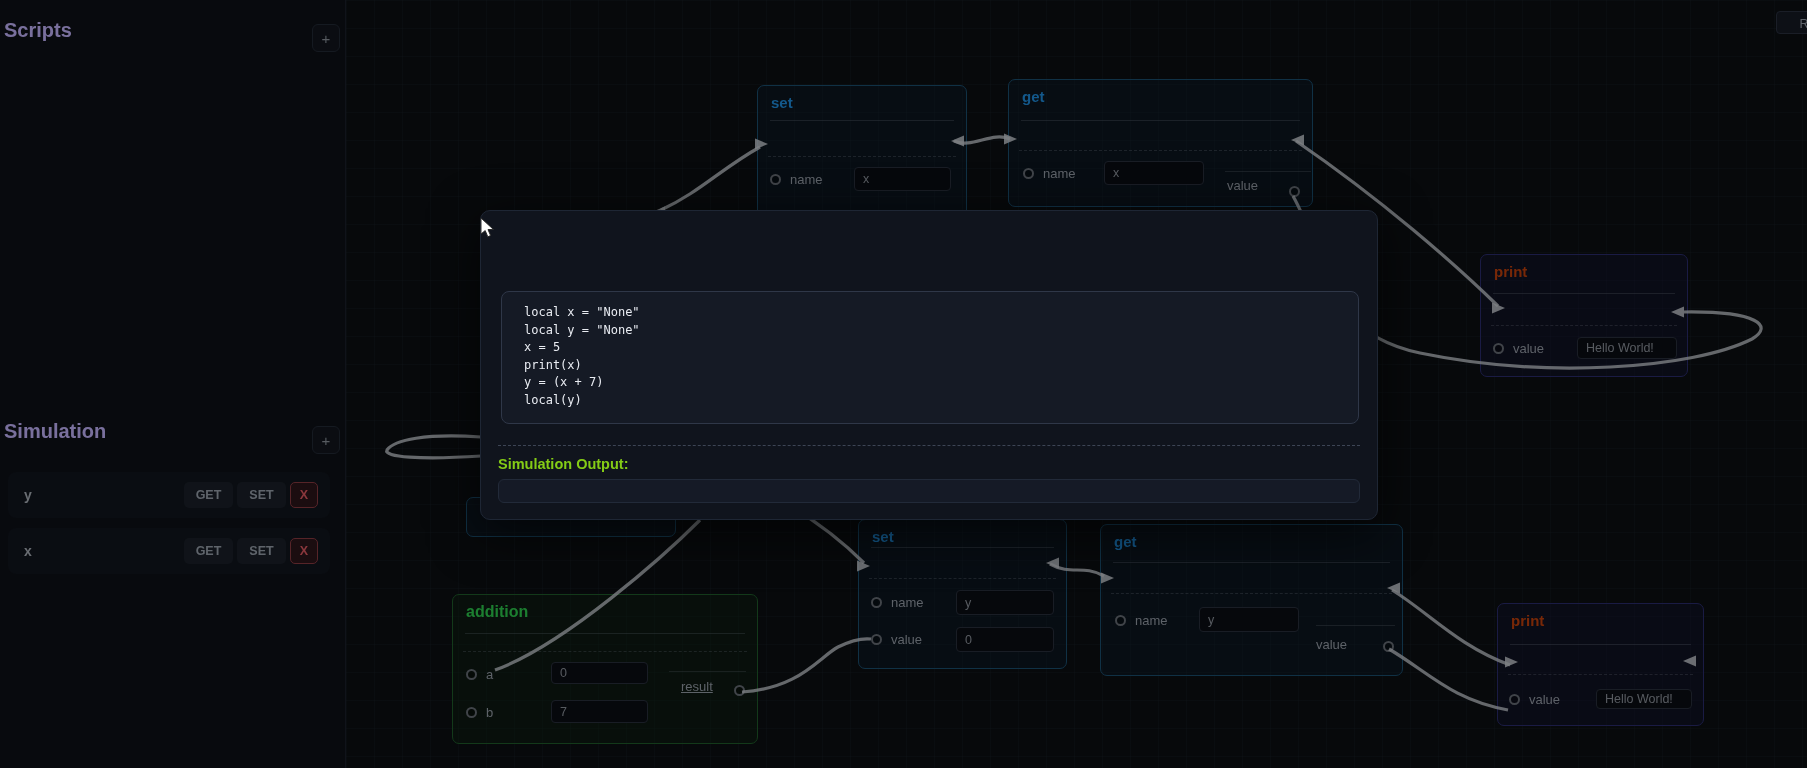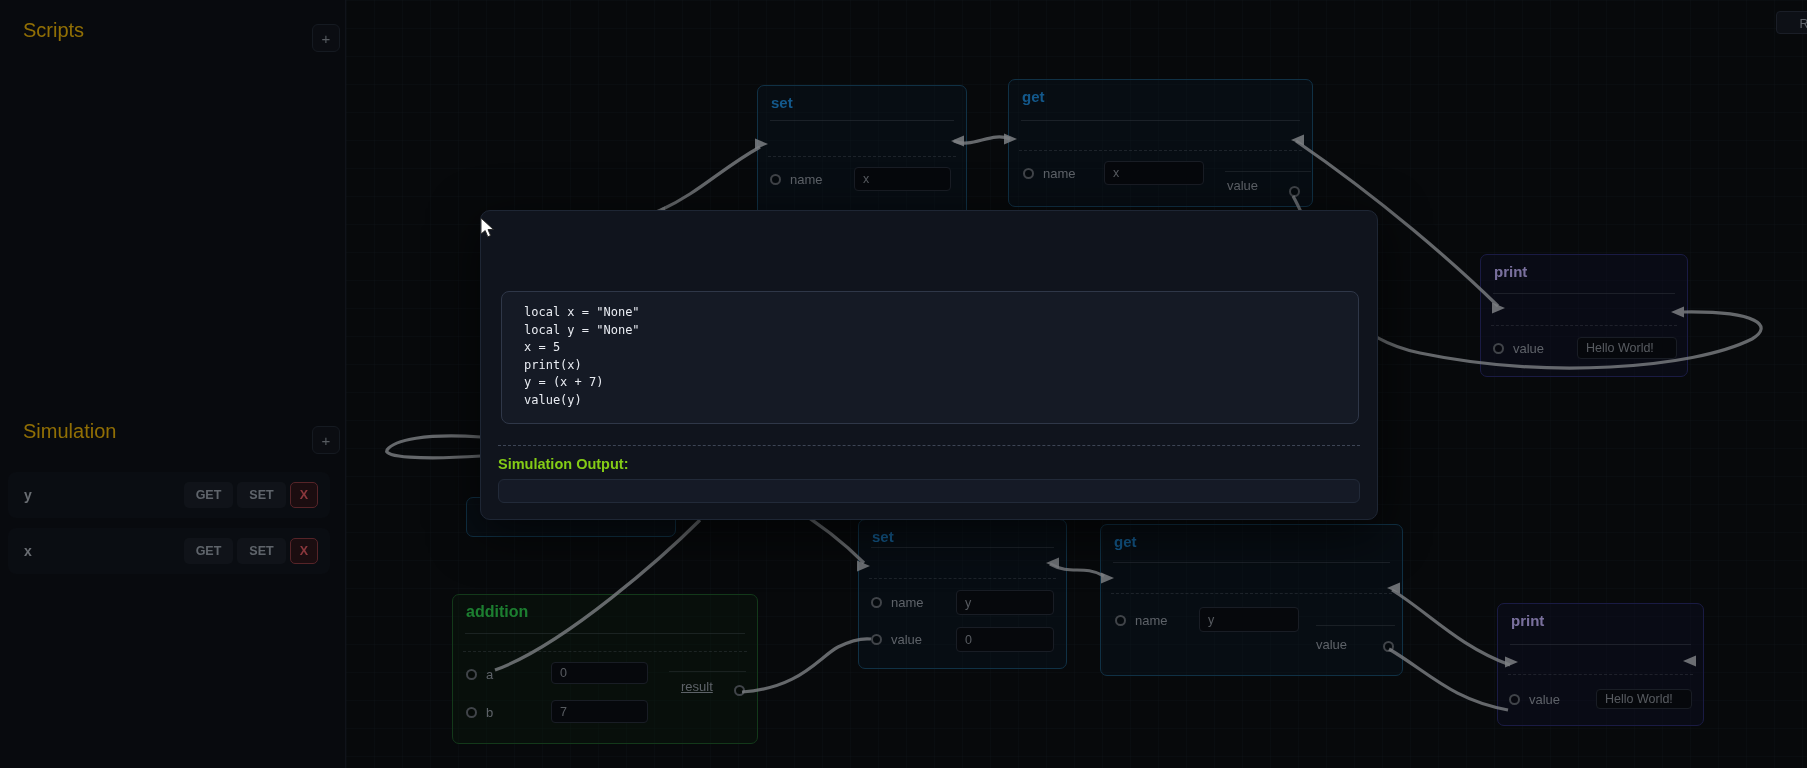--- a/index.html
+++ b/index.html
@@ -10,21 +10,21 @@
   
   #canvas { position:absolute; left:346px; top:0; right:0; bottom:0;
     background:
       linear-gradient(rgba(48,60,72,.14) 1px, transparent 1px) 0 0/28px 28px,
       linear-gradient(90deg, rgba(48,60,72,.14) 1px, transparent 1px) 0 0/28px 28px,
       #0c0f13; }
 
   
   #sidebar { position:absolute; left:0; top:0; width:346px; height:768px;
     background:#0e1117; border-right:1px solid #1a202a; }
-  .side-header { position:absolute; left:4px; color:#eab308; font-size:20px; font-weight:normal;margin-left:19px; }
+  .side-header { position:absolute; left:4px; color:#c4b5fd; font-size:20px; font-weight:bold; }
   .add-btn { position:absolute; left:312px; width:28px; height:28px; background:#12161e;
     border:1px solid #232a36; border-radius:6px; color:#8d939c; font-size:15px;
     display:flex; align-items:center; justify-content:center; cursor:pointer; }
   .var-row { position:absolute; left:8px; width:322px; height:46px; background:#11151d;
     border-radius:8px; display:flex; align-items:center; }
   .var-name { margin-left:16px; color:#aab0b9; font-size:14px; font-weight:bold; }
   .var-actions { margin-left:auto; margin-right:12px; display:flex; gap:4px; align-items:center; }
   .pill { height:26px; padding:0 12px; background:#1a2029; border:none; border-radius:5px;
     color:#9aa2ad; font-weight:bold; font-size:12.5px; cursor:pointer; }
   .pill.del { background:#2c151a; border:1px solid #8b3a42; color:#e05a62; padding:0 9px; }
@@ -48,21 +48,21 @@
   .oline { position:absolute; height:1px; background:rgba(130,140,152,.26); }
   .oport { position:absolute; width:11px; height:11px; border:2px solid #686e76;
     border-radius:50%; background:rgba(0,0,0,.3); }
   .olbl { position:absolute; color:#979ea8; font-size:13px; }
 
   .nb-blue  { border-color:#1b4f70; background:rgba(14,36,56,.35); }
   .nb-red   { border-color:#6b1a1d; background:rgba(70,14,14,.40); }
   .nb-print { border-color:#2b2d6e; background:rgba(24,24,70,.33); }
   .nb-green { border-color:#1f5c2a; background:rgba(14,48,20,.32); }
   .t-blue  { color:#1f8fe0; } .t-red { color:#c22222; font-size:17px; }
-  .t-print { color:#c4b5fd;text-align:right; } .t-green { color:#2ecc4e; font-size:16px; }
+  .t-print { color:#c2410c;text-align:right; } .t-green { color:#2ecc4e; font-size:16px; }
   .nb-red .tline { background:rgba(180,60,60,.35); }
 
   #n0 { left:499px; top:153px; width:181px; height:70px; }
   #n0 .tline { top:40px; }
   #n1 { left:757px; top:85px;  width:210px; height:150px; }
   #n1 .tline{top:34px;} #n1 .dash{top:70px;}
   #n2 { left:1008px; top:79px; width:305px; height:128px; }
   #n2 .tline{top:40px;} #n2 .dash{top:70px;}
   #n3 { left:1480px; top:254px; width:208px; height:123px; }
   #n3 .tline{top:38px;} #n3 .dash{top:70px;}
@@ -265,21 +265,21 @@
         <button class="pill del">X</button>
       </span>
     </div>
   </div>
 
   <button id="rebtn">Re</button>
 
   <div id="overlay"></div>
 
   <div id="modal">
-    <div id="codebox"><div>local x = "None"</div><div>local y = "None"</div><div>x = 5</div><div>print(x)</div><div>y = (x + 7)</div><div>value(y)</div></div>
+    <div id="codebox"><div>local x = "None"</div><div>local y = "None"</div><div>x = 5</div><div>print(x)</div><div>y = (x + 7)</div><div>local(y)</div></div>
     <div id="modal-dash"></div>
     <div id="sim-label">Simulation Output:</div>
     <div id="outbox"></div>
   </div>
 
   <svg id="cursor" width="20" height="22">
     <polygon points="1,0 1,16 5.2,12.6 7.8,18.8 10.6,17.5 8,11.6 13.4,11.4" fill="#ffffff" stroke="#2a2a2a" stroke-width="1"></polygon>
   </svg>
 
 </div>

